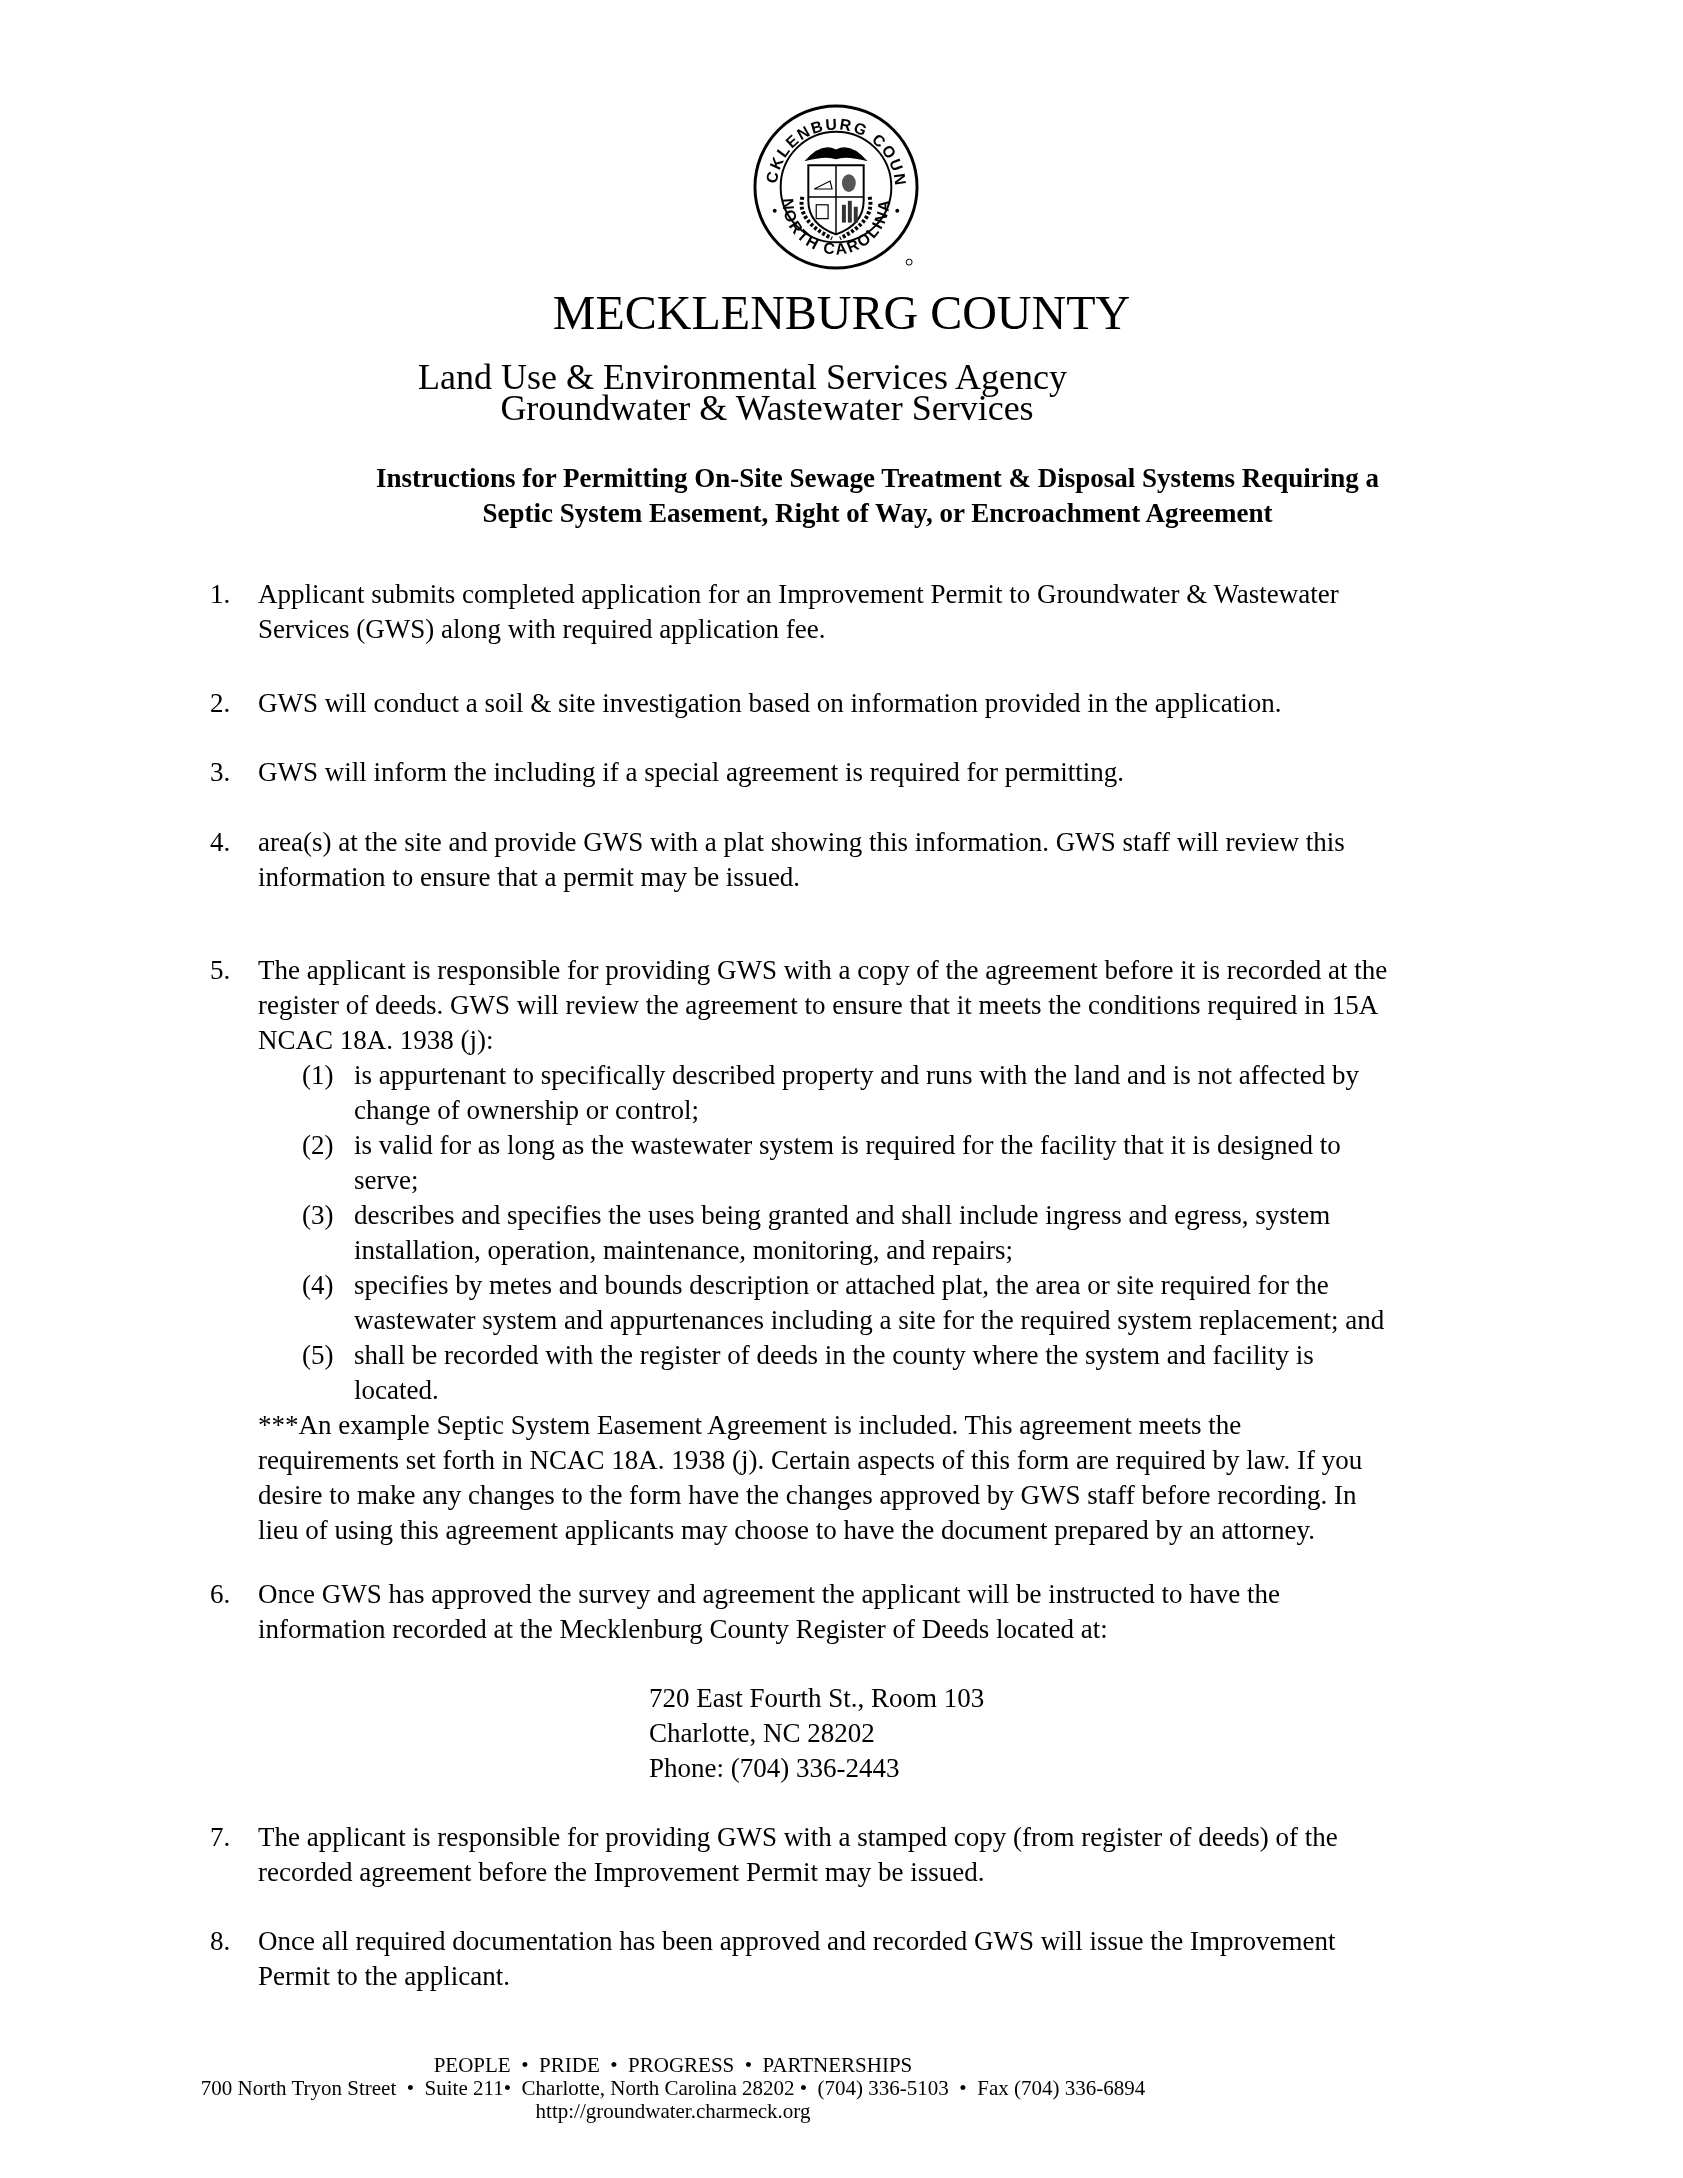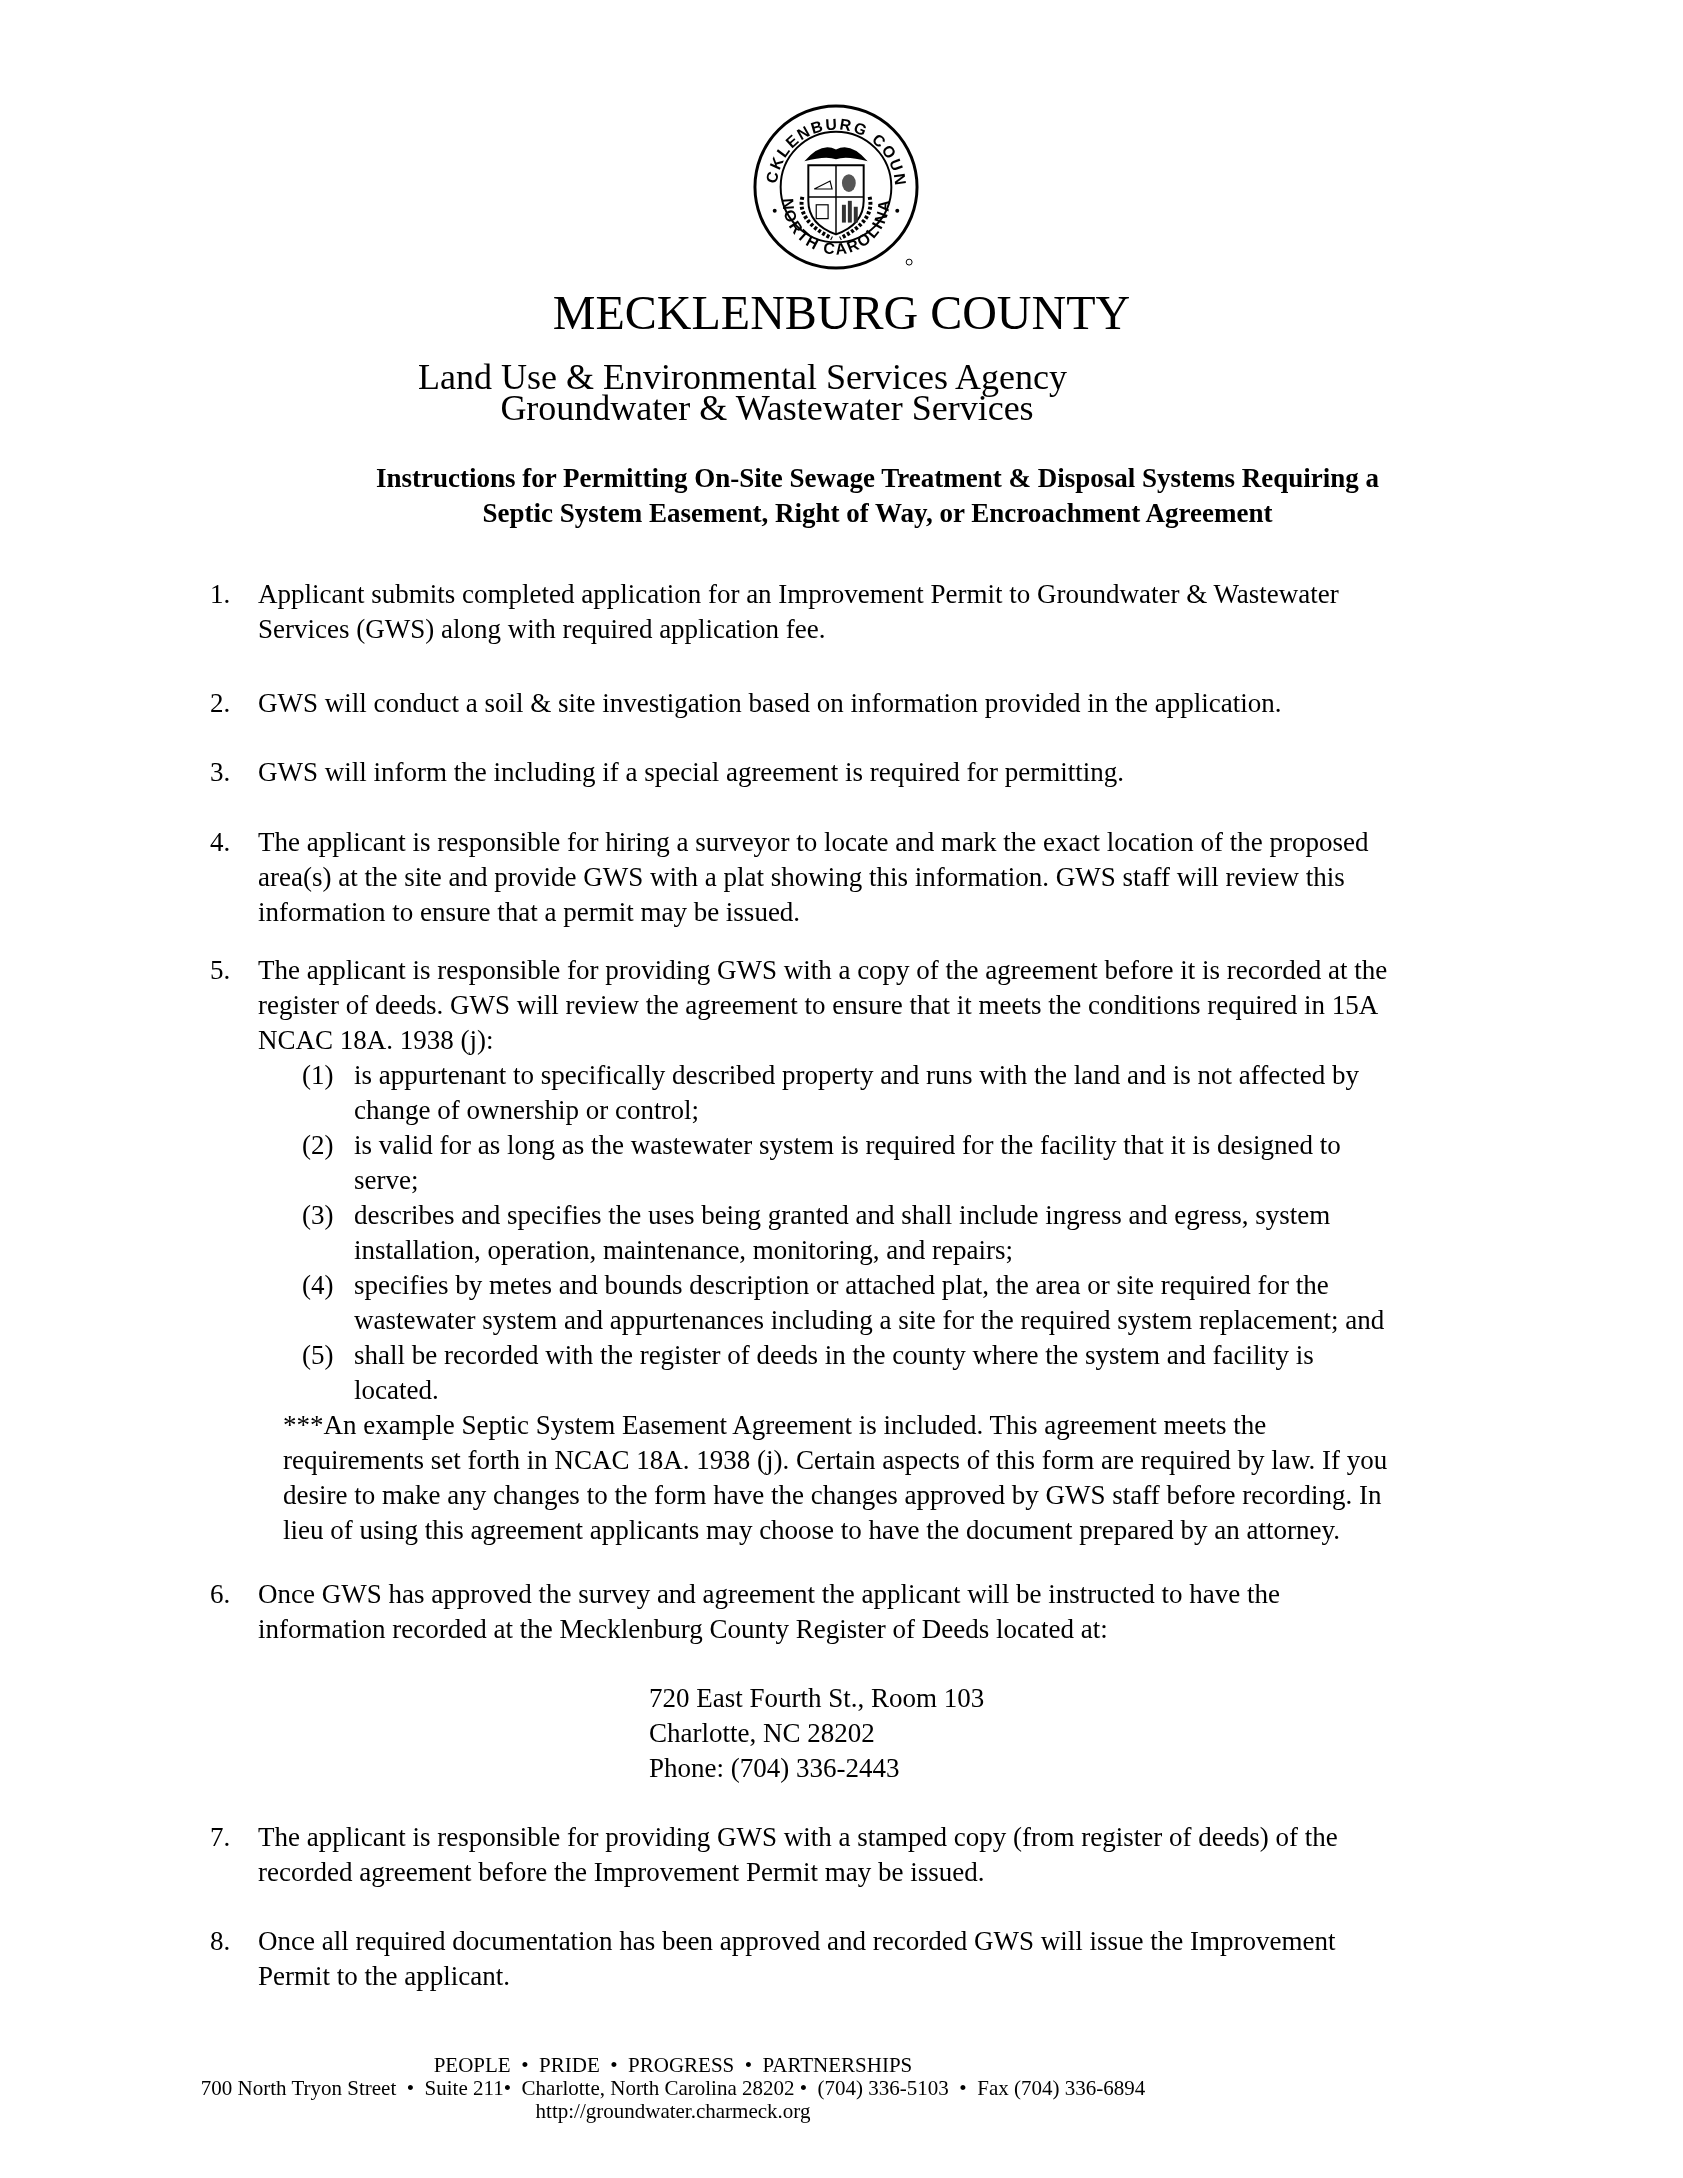--- a/index.html
+++ b/index.html
@@ -13,21 +13,21 @@
   .h-div { position: absolute; left: 0; width: 1534px; top: 386px; text-align: center;
            font-size: 36px; line-height: 44px; }
   .title { position: absolute; left: 0; width: 1683px; top: 461px; text-align: center;
            font-weight: bold; font-size: 27px; line-height: 35px; padding-left: 36px; }
   .item { position: absolute; left: 210px; width: 1327px; font-size: 27px; line-height: 35px; }
   .num { position: absolute; left: 0; top: 0; }
   .txt { margin-left: 48px; }
   .sub { position: relative; margin-left: 92px; }
   .sub .snum { position: absolute; left: 0; top: 0; }
   .sub .stxt { margin-left: 52px; }
-  .note { margin-left: 73px; }
+  .note { margin-left: 48px; }
   .addr { position: absolute; left: 649px; font-size: 27px; line-height: 35px; }
   .foot { position: absolute; left: 0; width: 1346px; text-align: center; font-size: 21px; line-height: 23px; }
 </style>
 </head>
 <body>
 
 <svg class="seal" viewBox="0 0 180 172">
   <defs>
     <path id="arcTop" d="M 30 88 A 60 60 0 0 1 150 88"></path>
     <path id="arcBot" d="M 36 100 A 54 54 0 0 0 144 100"></path>
@@ -86,21 +86,20 @@
 <div class="item" style="top:755px">
   <span class="num">3.</span>
   <div class="txt">
       <div>GWS will inform the including if a special agreement is required for permitting.</div>
     </div>
 </div>
 
 <div class="item" style="top:825px">
   <span class="num">4.</span>
   <div class="txt">
-    <div>The applicant is responsible for hiring a surveyor to locate and mark the exact location of the proposed</div>
     <div>area(s) at the site and provide GWS with a plat showing this information.  GWS staff will review this</div>
     <div>information to ensure that a permit may be issued.</div>
   </div>
 </div>
 
 <div class="item" style="top:953px">
   <span class="num">5.</span>
   <div class="txt">
     <div>The applicant is responsible for providing GWS with a copy of the agreement before it is recorded at the</div>
     <div>register of deeds.  GWS will review the agreement to ensure that it meets the conditions required in 15A</div>

